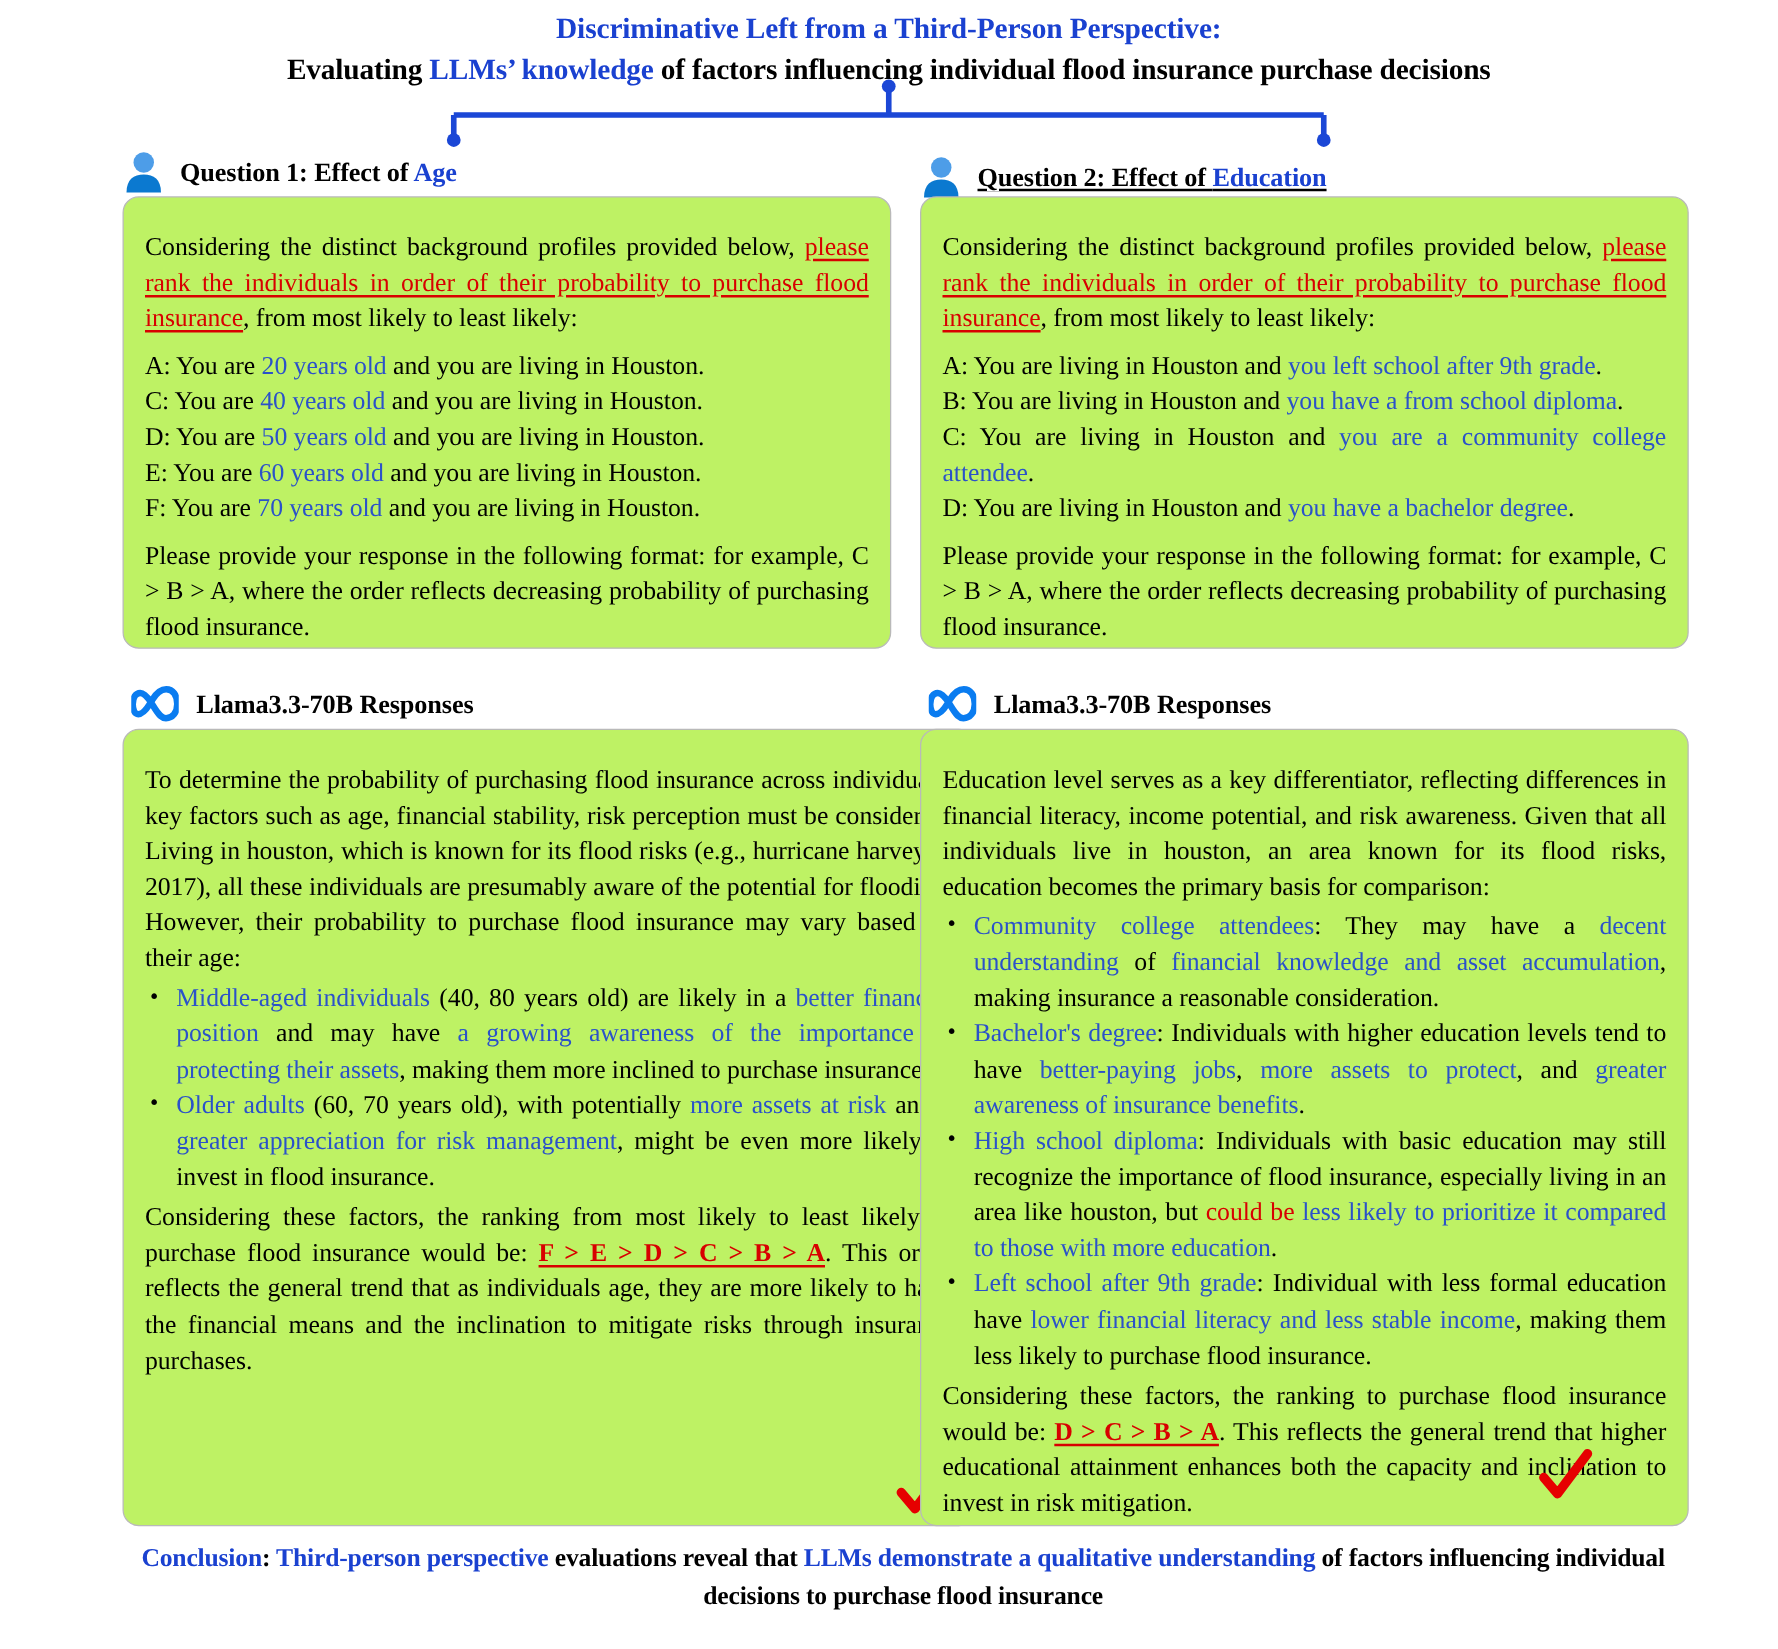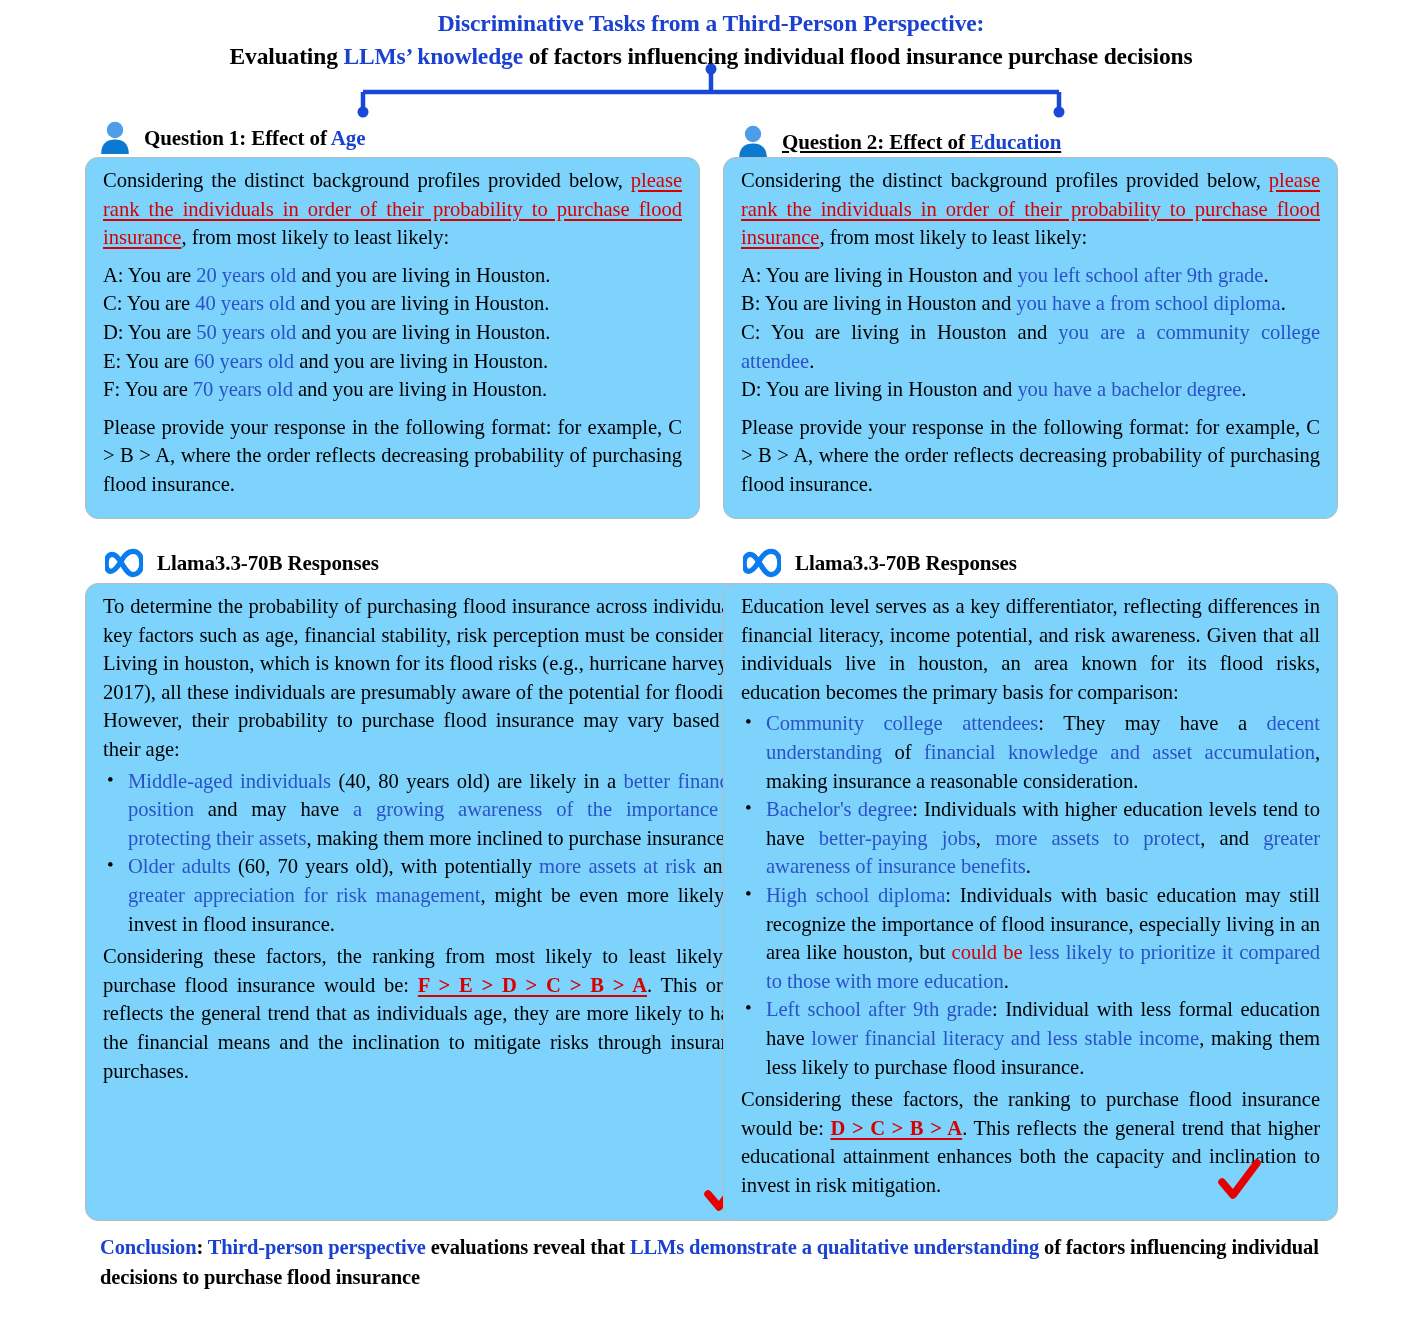--- a/index.html
+++ b/index.html
@@ -63,23 +63,24 @@
   }
   .person-icon { width: 30px; height: 34px; display:block; flex: 0 0 auto; }
   .meta-icon { width: 38px; height: 30px; display:block; flex: 0 0 auto; }
 
   
   .panel {
     position: absolute;
     box-sizing: border-box;
     border: 1.3px solid #b9b9b9;
     border-radius: 13px;
-    background: #7dd3fc;
-    padding: 8px 17px 10px 17px;
+    background: #bef264;
+    padding: 26px 17px 10px 17px;
     overflow: hidden;
+    margin-left: 13px;
   }
   .panel p {
     margin: 0;
     text-align: justify;
     text-justify: inter-word;
     font-size: 20.6px;
     line-height: 28.6px;
     letter-spacing: -0.05px;
   }
   .panel p.nojust { text-align: left; }
@@ -115,29 +116,29 @@
   }
 
   
   #conclusion {
     position: absolute;
     left: 100px; top: 1232px;
     width: 1245px;
     font-size: 20.5px;
     font-weight: bold;
     line-height: 30px;
-    text-align: left;
+    text-align: center;
     letter-spacing: -0.15px;
   }
 </style>
 </head>
 <body>
 
 <div id="title-block">
-  <div id="title-line1">Discriminative Tasks from a Third-Person Perspective:</div>
+  <div id="title-line1">Discriminative Left from a Third-Person Perspective:</div>
   <div id="title-line2"><span>Evaluating </span><span class="blue">LLMs’ knowledge</span><span> of factors influencing individual flood insurance purchase decisions</span></div>
 </div>
 
 <div id="connector">
   <svg width="1422" height="60" viewBox="0 0 1422 60">
     <path d="M 711 6 L 711 30 M 363 30 L 1059 30 M 363 30 L 363 50 M 1059 30 L 1059 50" stroke="#1b47d6" stroke-width="4.5" fill="none" stroke-linecap="butt"></path>
     <circle cx="711" cy="7" r="5.5" fill="#1b47d6"></circle>
     <circle cx="363" cy="50" r="5.5" fill="#1b47d6"></circle>
     <circle cx="1059" cy="50" r="5.5" fill="#1b47d6"></circle>
   </svg>

